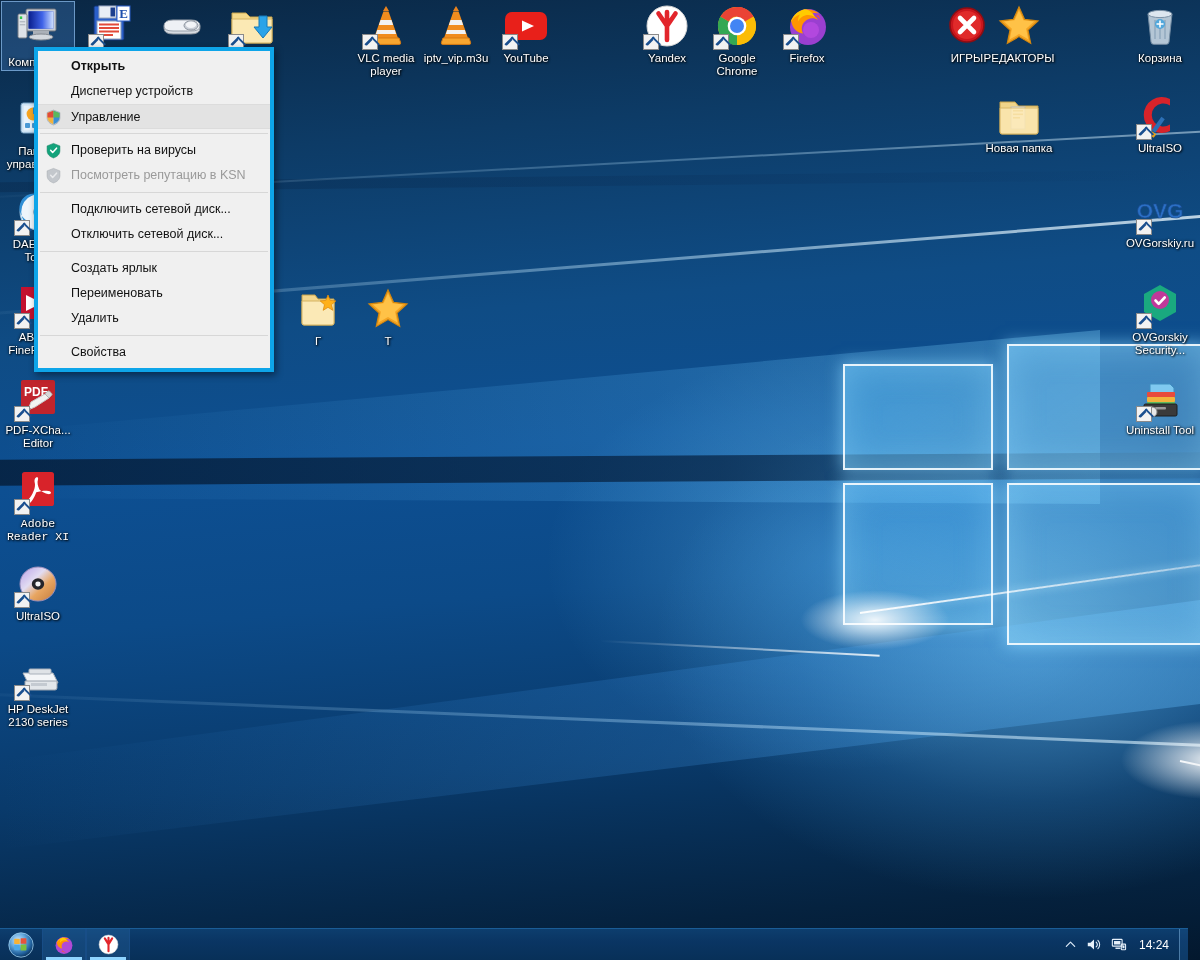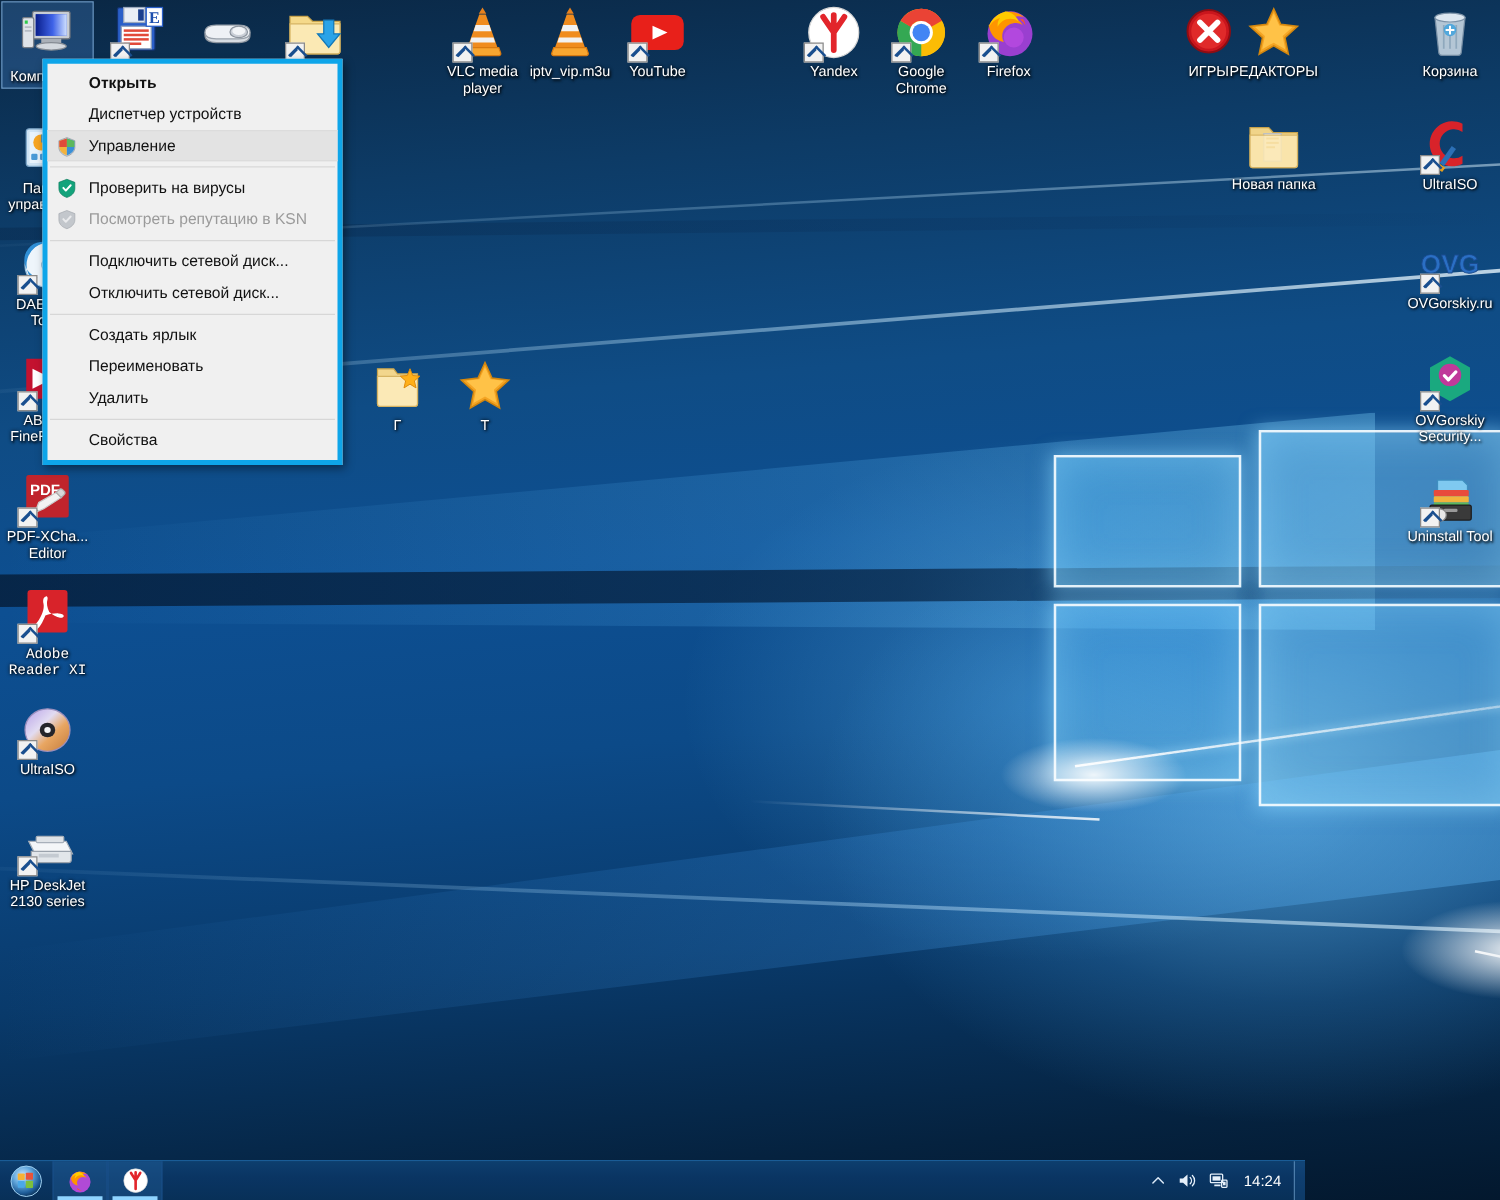--- a/index.html
+++ b/index.html
@@ -162,21 +162,21 @@
   }
   .ctx-item.bold { font-weight: bold; }
   .ctx-item.highlight { background: #e3e3e3; border-top: 1px solid #dcdcdc; border-bottom: 1px solid #dcdcdc; }
   .ctx-item.disabled { color: #9a9a9a; }
   .ctx-sep { height: 1px; background: #d7d7d7; margin: 4px 2px 4px 2px; }
   .ctx-ico { position: absolute; left: 7px; top: 4px; width: 17px; height: 17px; }
 
   
   #taskbar {
     position: absolute; left: 0; bottom: 0;
-    width: 1044px; height: 32px;
+    width: 1188px; height: 32px;
     background: linear-gradient(to bottom, #0d3e6e 0%, #0a3563 40%, #083058 100%);
     border-top: 1px solid #1a5c96;
     display: flex; align-items: stretch;
     z-index: 60;
   }
   #start-btn {
     width: 42px; display: flex; align-items: center; justify-content: center;
     cursor: pointer;
   }
   .tb-item {

